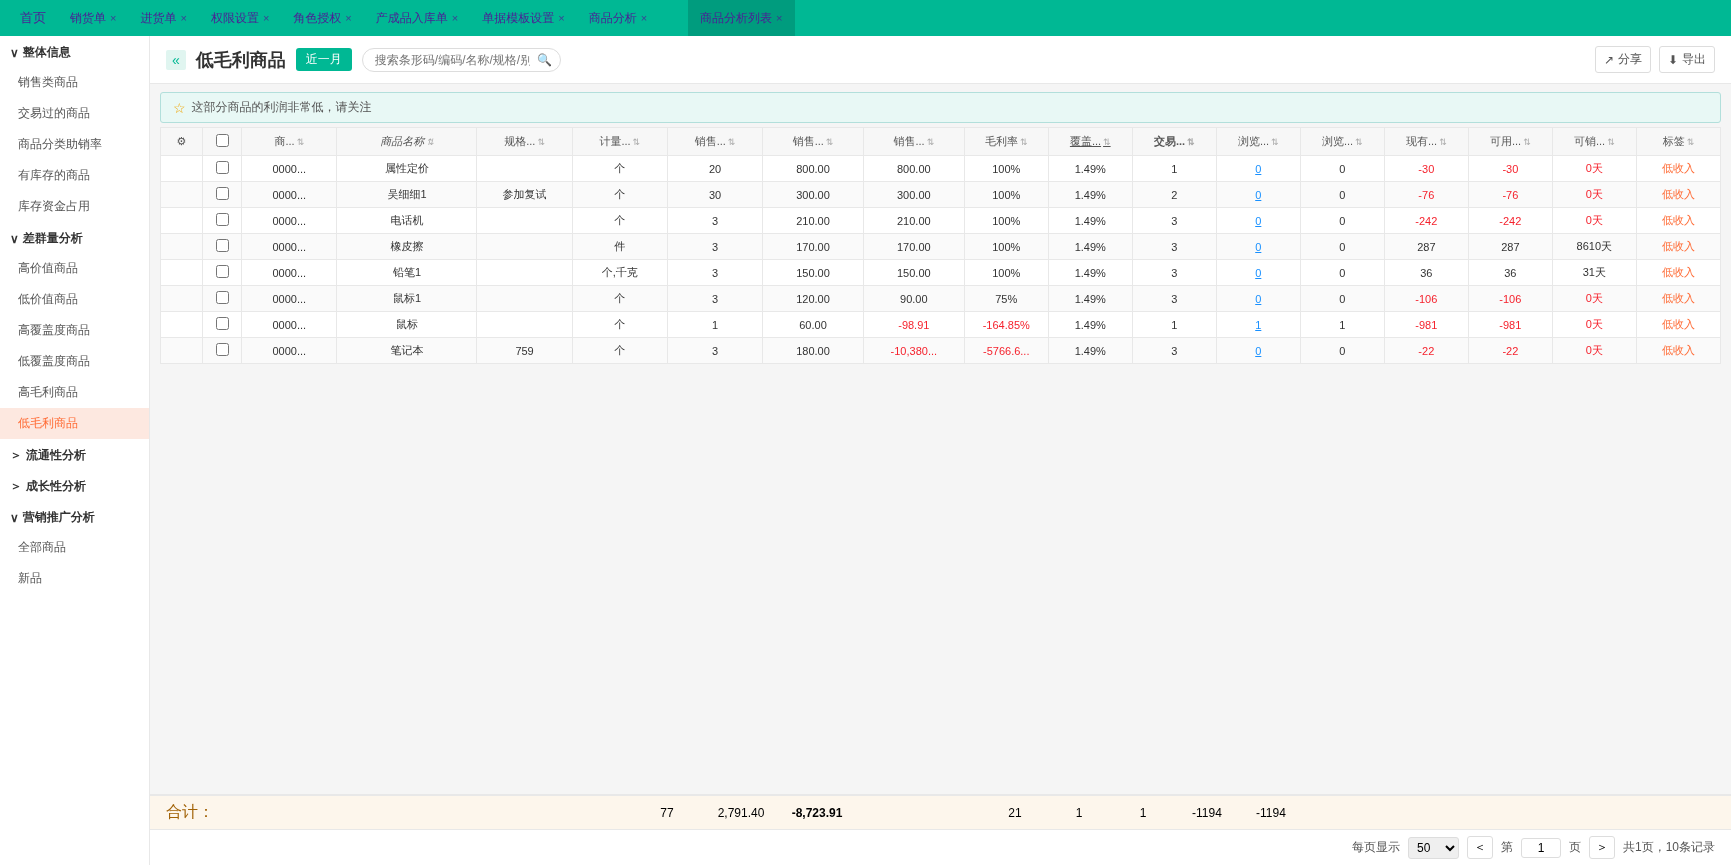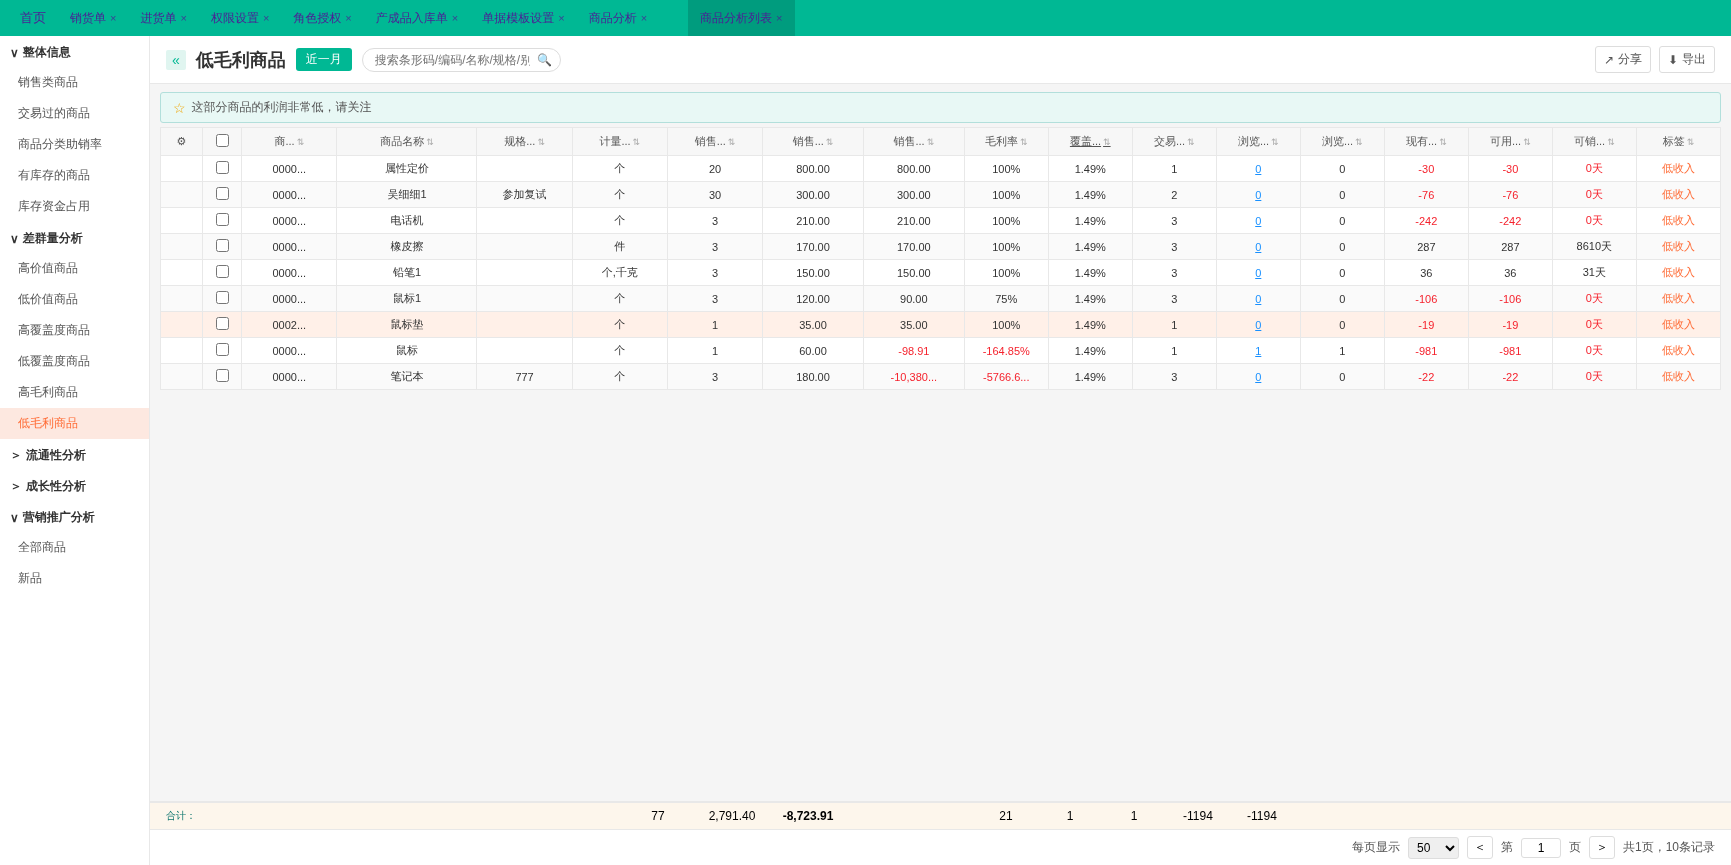--- a/index.html
+++ b/index.html
@@ -179,46 +179,46 @@
     tr.even { background: #fafafa; }
     tr.highlighted { background: #fff0e8 !important; }
     .red-text { color: #f5222d; }
     .orange-tag {
       color: #ff6b35;
       font-size: 11px;
     }
     .link-text { color: #1890ff; text-decoration: underline; cursor: pointer; }
     .col-check { width: 28px; }
     .col-code { width: 68px; }
-    .col-name { width: 100px; }
+    .col-name { width: 100px; font-style: italic; }
     .col-spec { width: 68px; }
     .col-unit { width: 68px; }
     .col-sales { width: 68px; }
     .col-price { width: 72px; }
     .col-profit { width: 72px; }
     .col-mao { width: 60px; margin-left: 40px; }
     .col-cover { width: 60px; text-decoration: underline; }
-    .col-trade { width: 60px; }
+    .col-trade { width: 60px; font-weight: bold; }
     .col-browse1 { width: 60px; }
     .col-browse2 { width: 60px; }
     .col-now { width: 60px; }
     .col-avail { width: 60px; }
     .col-sell { width: 60px; }
     .col-tag { width: 60px; }
 
     
     .table-footer {
       background: #fdf6ec;
       border-top: 2px solid #e8e8e8;
       padding: 6px 16px;
       display: flex;
       align-items: center;
       flex-shrink: 0;
     }
-    .footer-label { color: #0f766e; font-size: 10px; margin-right: 36px; }
+    .footer-label { color: #a16207; font-size: 16px; margin-right: 27px; }
 
     
     .pagination {
       background: #fff;
       border-top: 1px solid #e8e8e8;
       padding: 6px 16px;
       display: flex;
       align-items: center;
       justify-content: flex-end;
       gap: 8px;
@@ -508,40 +508,20 @@
       <td class="">75%</td>
       <td>1.49%</td>
       <td>3</td>
       <td class="link-text">0</td>
       <td>0</td>
       <td class="red-text">-106</td>
       <td class="red-text">-106</td>
       <td class="red-text">0天</td>
       <td class="orange-tag">低收入</td>
     </tr>
-            <tr class="highlighted">
-      <td></td>
-      <td><input type="checkbox" style=""></td>
-      <td>0002...</td>
-      <td>鼠标垫</td>
-      <td></td>
-      <td>个</td>
-      <td>1</td>
-      <td>35.00</td>
-      <td class="">35.00</td>
-      <td class="">100%</td>
-      <td>1.49%</td>
-      <td>1</td>
-      <td class="link-text">0</td>
-      <td>0</td>
-      <td class="red-text">-19</td>
-      <td class="red-text">-19</td>
-      <td class="red-text">0天</td>
-      <td class="orange-tag">低收入</td>
-    </tr>
             <tr class="odd">
       <td></td>
       <td><input type="checkbox" style=""></td>
       <td>0000...</td>
       <td>鼠标</td>
       <td></td>
       <td>个</td>
       <td>1</td>
       <td>60.00</td>
       <td class="red-text">-98.91</td>
@@ -553,21 +533,21 @@
       <td class="red-text">-981</td>
       <td class="red-text">-981</td>
       <td class="red-text">0天</td>
       <td class="orange-tag">低收入</td>
     </tr>
             <tr class="even">
       <td></td>
       <td><input type="checkbox" style=""></td>
       <td>0000...</td>
       <td>笔记本</td>
-      <td>777</td>
+      <td>759</td>
       <td>个</td>
       <td>3</td>
       <td>180.00</td>
       <td class="red-text">-10,380...</td>
       <td class="red-text">-5766.6...</td>
       <td>1.49%</td>
       <td>3</td>
       <td class="link-text">0</td>
       <td>0</td>
       <td class="red-text">-22</td>

